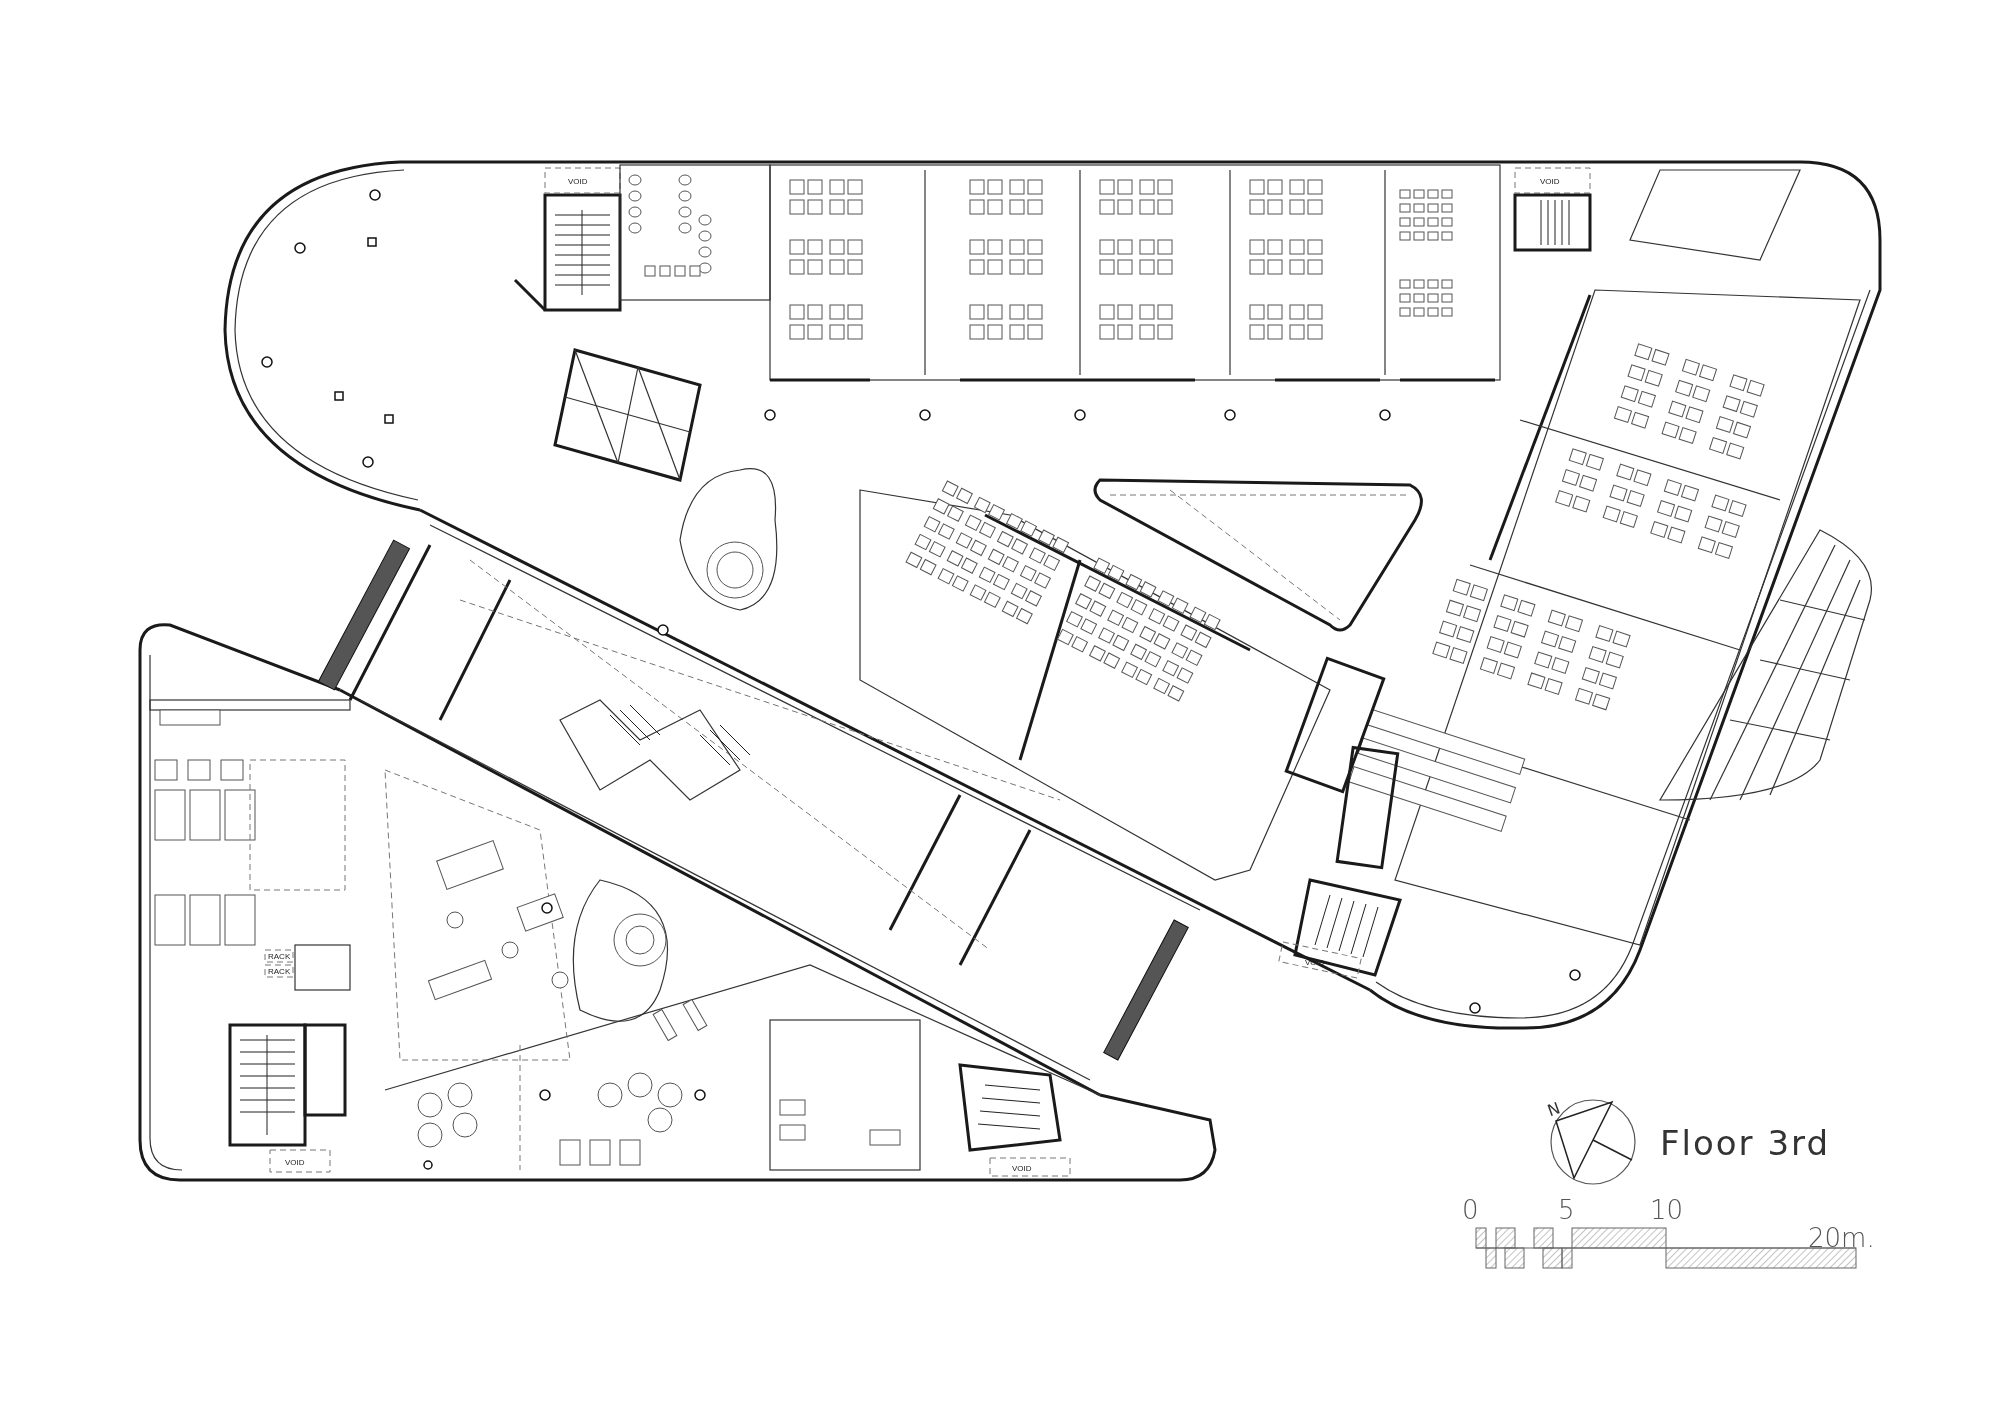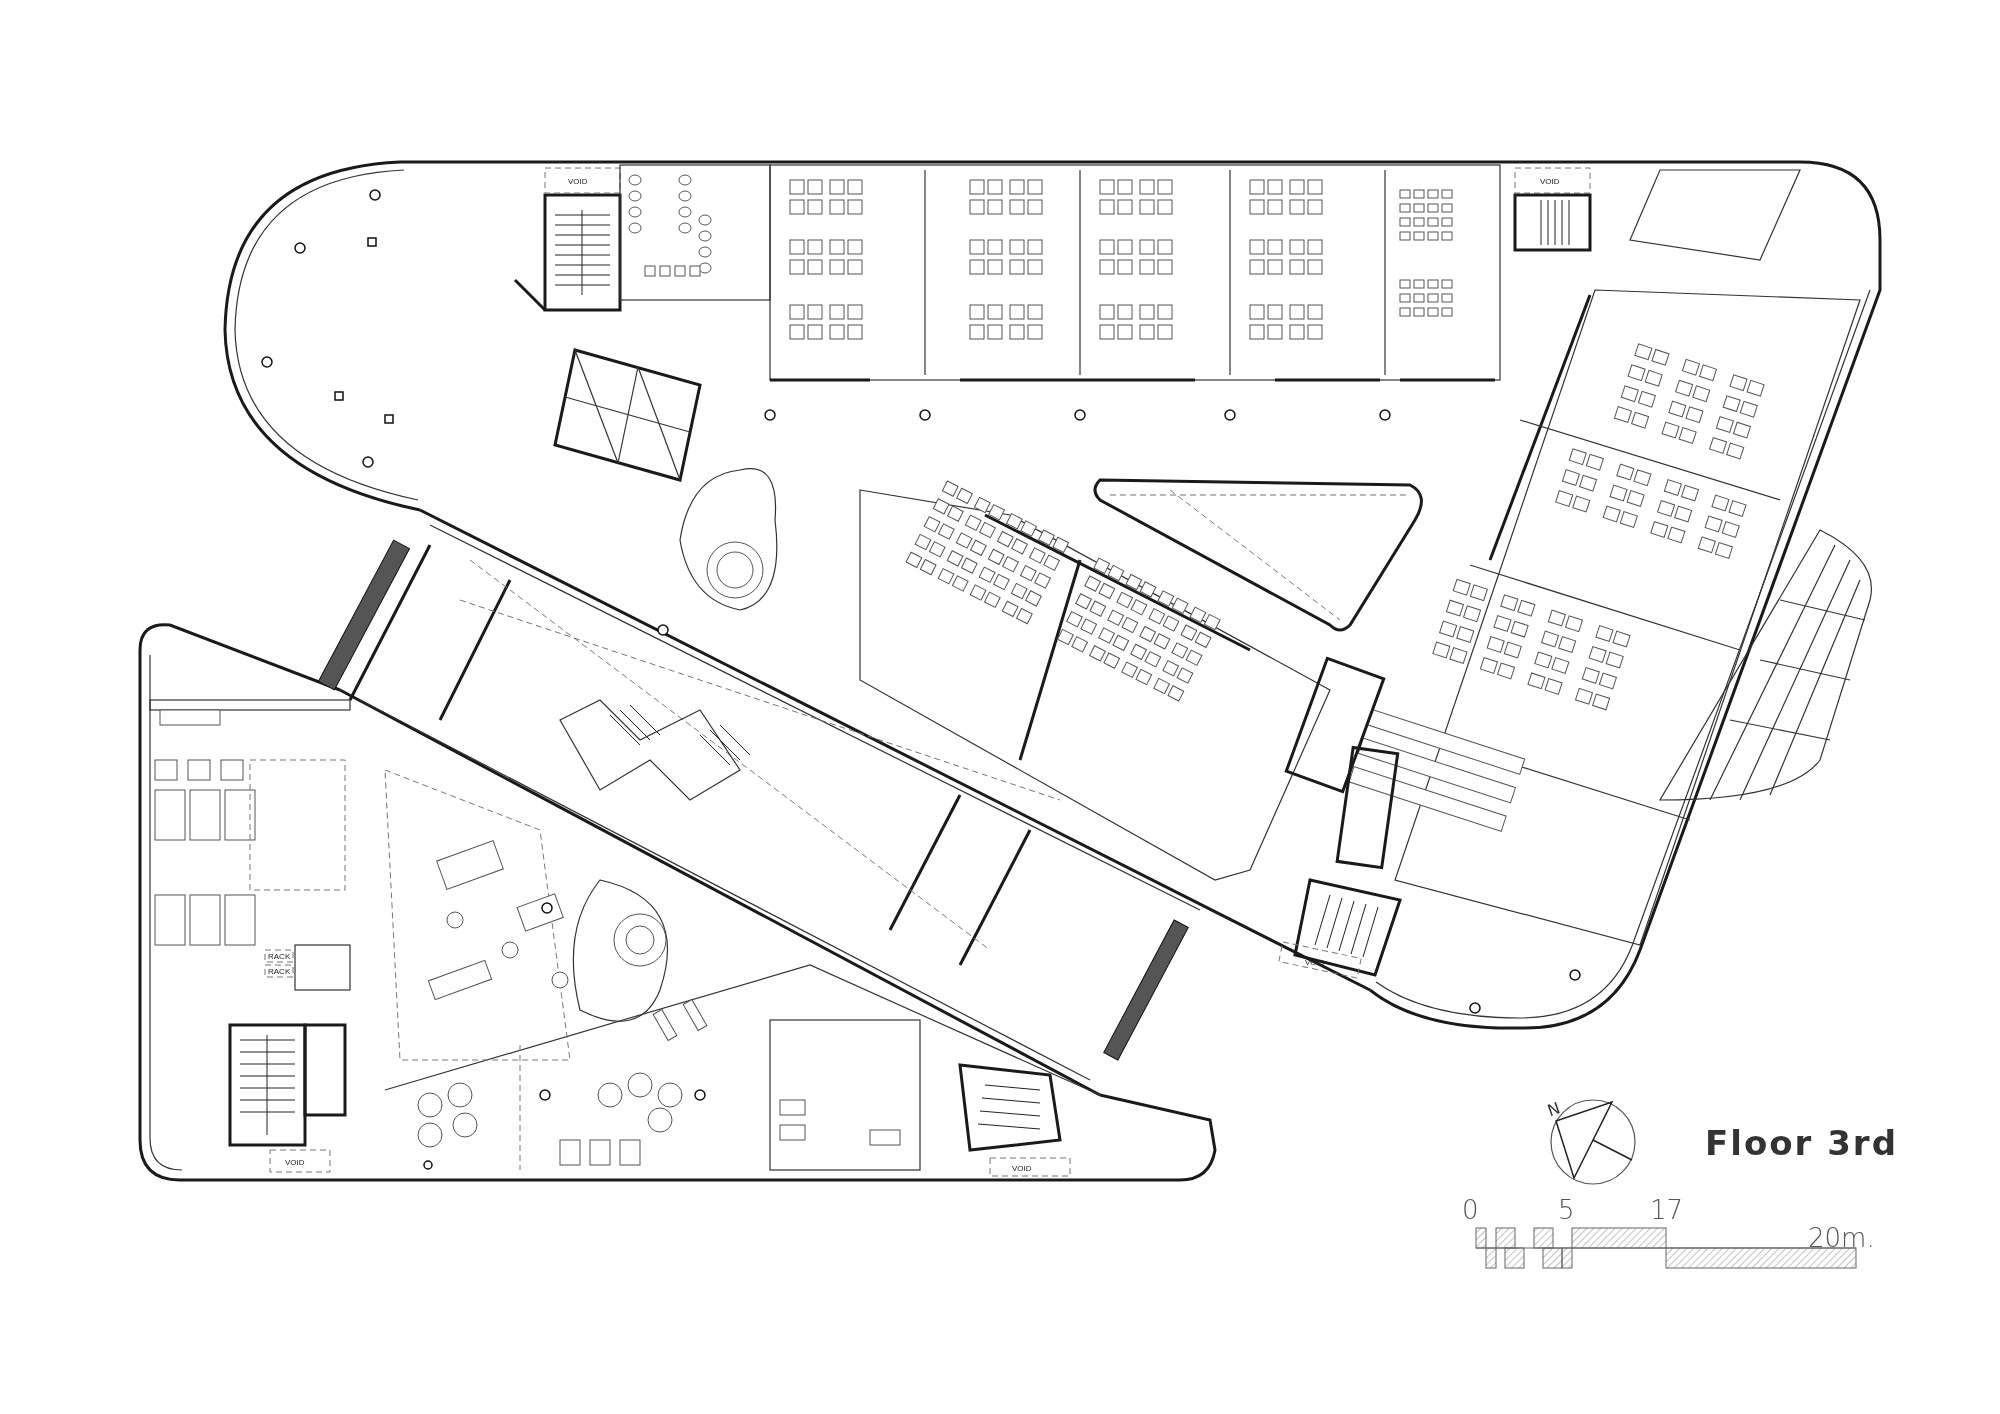--- a/index.html
+++ b/index.html
@@ -7,21 +7,21 @@
   #plan { position: absolute; left: 0; top: 0; width: 2000px; height: 1414px; }
   .wall { fill: none; stroke: #1a1a1a; stroke-width: 3; }
   .wall-thin { fill: none; stroke: #333; stroke-width: 1.2; }
   .dash { fill: none; stroke: #777; stroke-width: 1; stroke-dasharray: 6 4; }
   .furn { fill: #fff; stroke: #555; stroke-width: 1; }
   .col { fill: #fff; stroke: #111; stroke-width: 1.5; }
   .stairs { fill: none; stroke: #222; stroke-width: 1; }
   .hatch { fill: url(#hatch); stroke: #666; stroke-width: 1; }
   .esc { fill: #555; stroke: #111; stroke-width: 1; }
   .void-label { font-family: "Liberation Sans", sans-serif; font-size: 8px; fill: #222; }
-  .title-text { position: absolute; left: 1705px; top: 1123px; font-family: "DejaVu Sans", sans-serif; font-size: 34px; font-weight: 700; color: #333; letter-spacing: 2px; }
+  .title-text { position: absolute; left: 1660px; top: 1123px; font-family: "DejaVu Sans", sans-serif; font-size: 34px; font-weight: 400; color: #333; letter-spacing: 2px; }
   .scale-num { position: absolute; font-family: "DejaVu Sans", sans-serif; font-size: 26px; font-weight: 200; color: #555; }
 </style>
 </head>
 <body>
 
 <svg id="plan" viewBox="0 0 2000 1414" xmlns="http://www.w3.org/2000/svg">
   <defs>
     <pattern id="hatch" patternUnits="userSpaceOnUse" width="5" height="5" patternTransform="rotate(45)">
       <line x1="0" y1="0" x2="0" y2="5" stroke="#888" stroke-width="1"></line>
     </pattern>
@@ -633,14 +633,14 @@
     <rect class="hatch" x="1562" y="1248" width="10" height="20"></rect>
     <rect class="hatch" x="1572" y="1228" width="94" height="20"></rect>
     <rect class="hatch" x="1666" y="1248" width="190" height="20"></rect>
     <line x1="1476" y1="1248" x2="1856" y2="1248" stroke="#666" stroke-width="1"></line>
   </g>
 </svg>
 
 <div class="title-text">Floor 3rd</div>
 <div class="scale-num" style="left:1462px; top:1195px;">0</div>
 <div class="scale-num" style="left:1558px; top:1195px;">5</div>
-<div class="scale-num" style="left:1650px; top:1195px;">17</div>
+<div class="scale-num" style="left:1650px; top:1195px;">10</div>
 <div class="scale-num" style="left:1808px; top:1195px;margin-top:28px;">20m.</div>
 
 </body></html>

